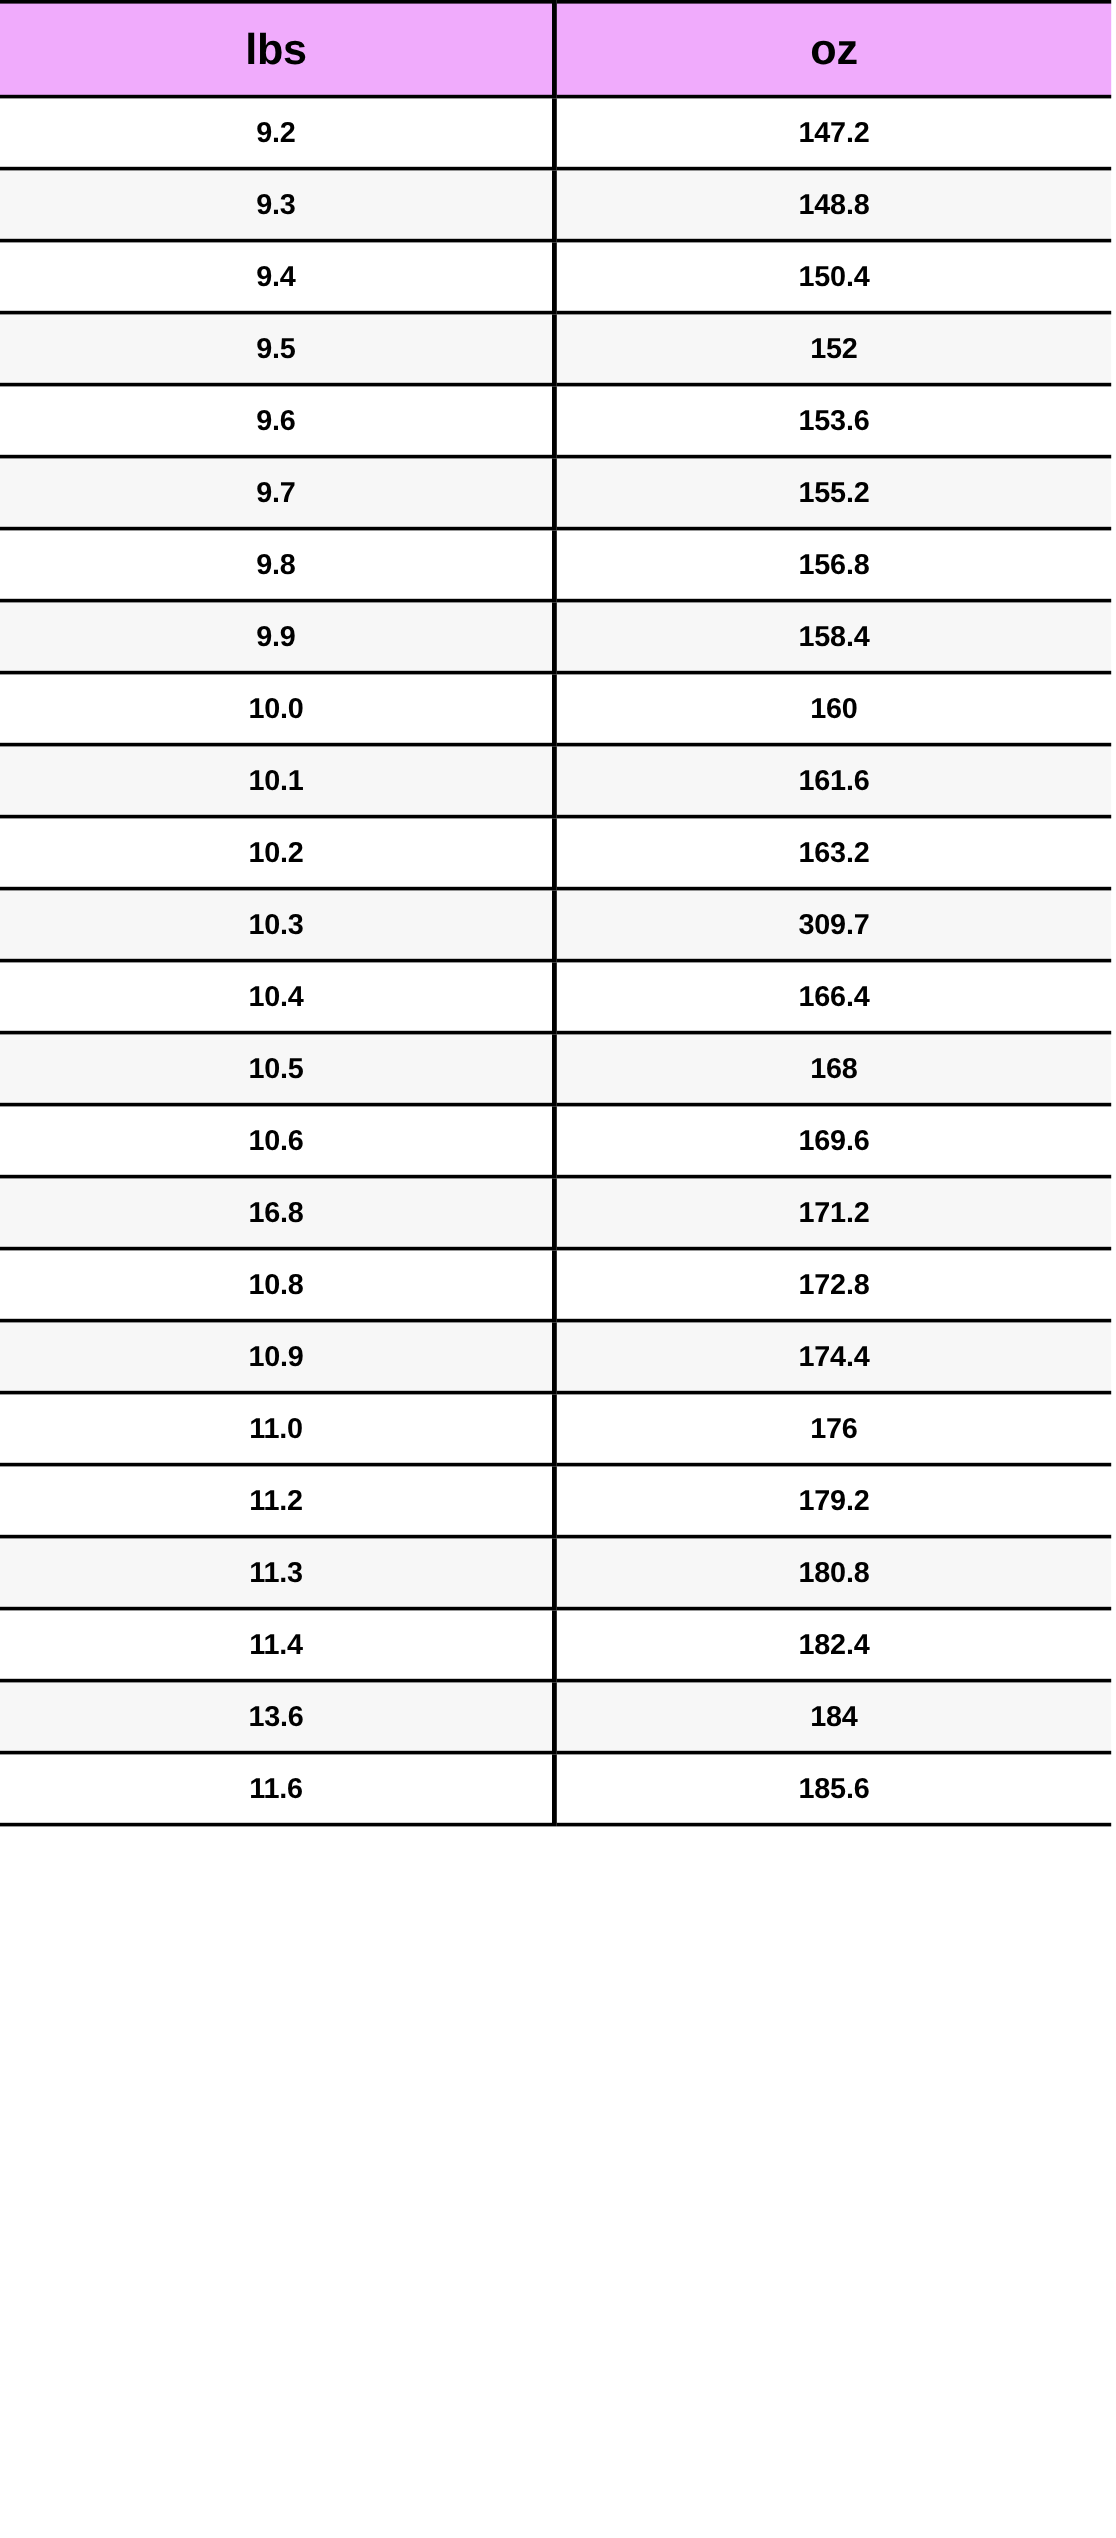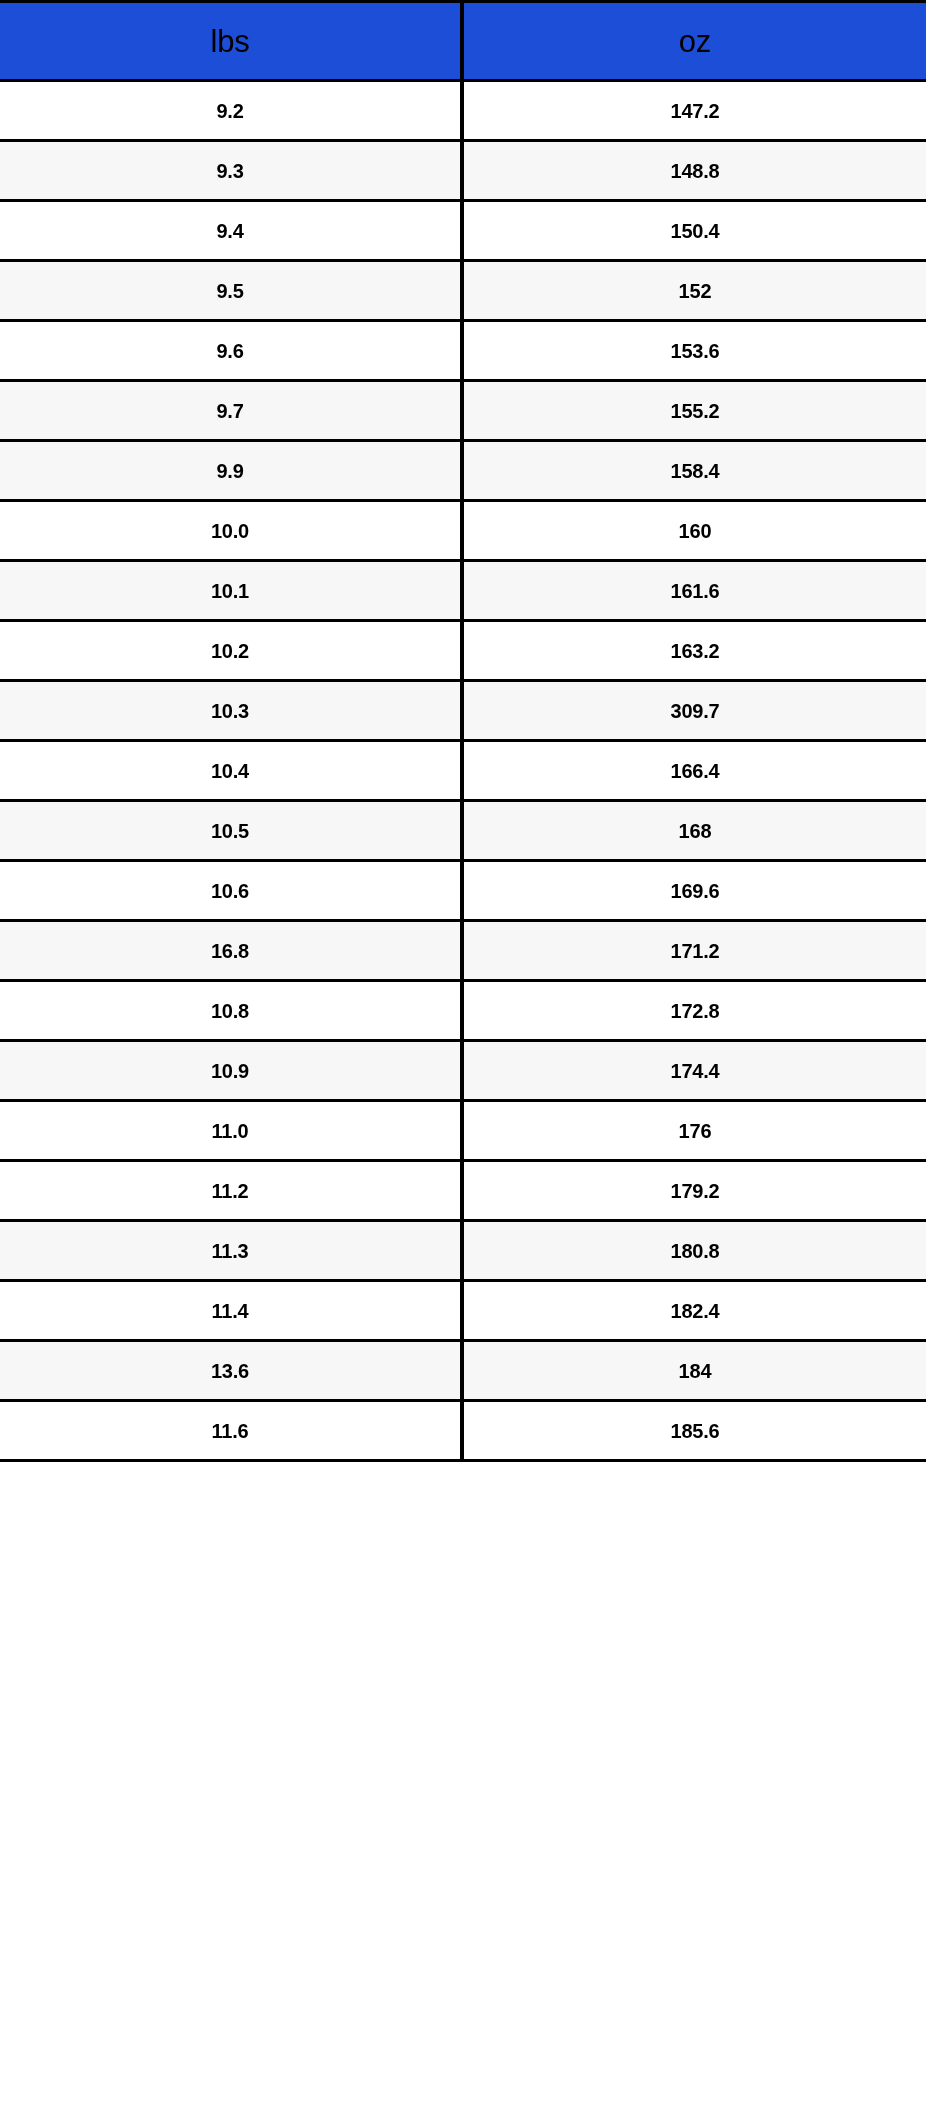--- a/index.html
+++ b/index.html
@@ -49,30 +49,30 @@
   }
 
   
   table.conversion-table th:last-child,
   table.conversion-table td:last-child {
     border-right: 0;
   }
 
   table.conversion-table thead th {
     height: 76px;
-    background: #1d4ed8;
-    font-weight: normal;
-    font-size: 31px;
+    background: #f0abfc;
+    font-weight: bold;
+    font-size: 36px;
     letter-spacing: -0.2px;
   }
 
   table.conversion-table tbody td {
     height: 57px;
     font-weight: bold;
-    font-size: 20px;
+    font-size: 24px;
     letter-spacing: -0.2px;
   }
 
   table.conversion-table tbody tr.row-odd td {
     background: #ffffff;
   }
   table.conversion-table tbody tr.row-even td {
     background: #f7f7f7;
     margin-left: 36px;
   }
@@ -148,20 +148,28 @@
           </td>
         </tr>
         <tr class="row-even">
           <td>
             <span class="cell-text">9.7</span>
           </td>
           <td>
             <span class="cell-text">155.2</span>
           </td>
         </tr>
+        <tr class="row-odd">
+          <td>
+            <span class="cell-text">9.8</span>
+          </td>
+          <td>
+            <span class="cell-text">156.8</span>
+          </td>
+        </tr>
         <tr class="row-even">
           <td>
             <span class="cell-text">9.9</span>
           </td>
           <td>
             <span class="cell-text">158.4</span>
           </td>
         </tr>
         <tr class="row-odd">
           <td>

